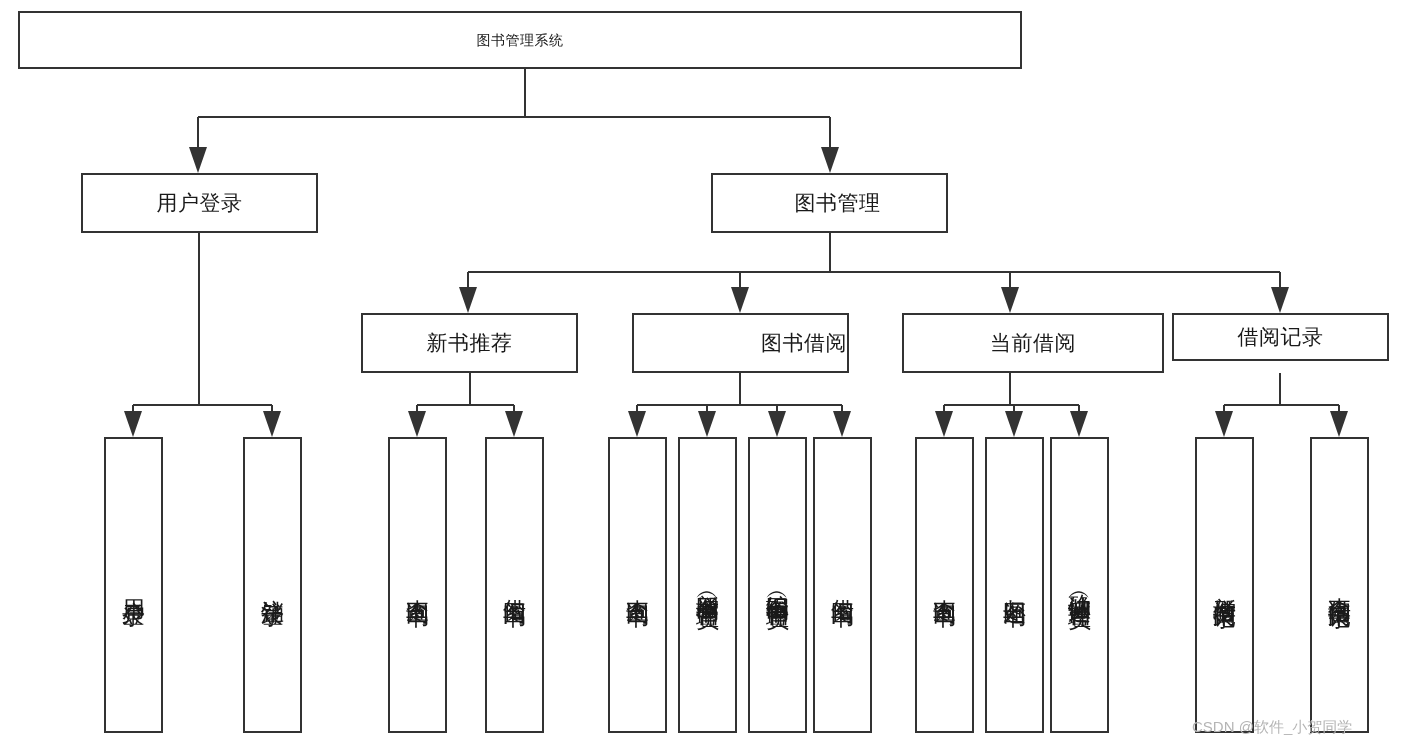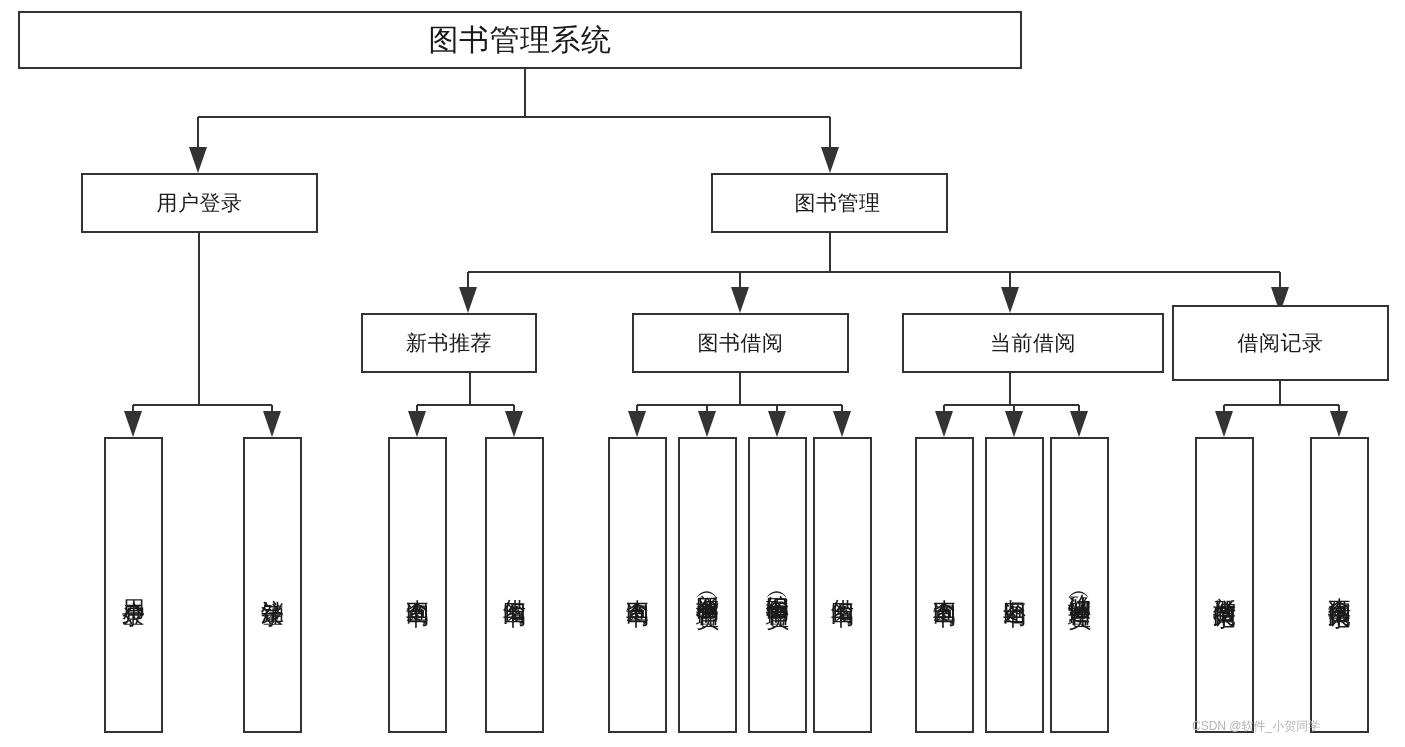--- a/index.html
+++ b/index.html
@@ -43,25 +43,25 @@
   .node.horiz .label {
     writing-mode: horizontal-tb;
     font-size: 21px;
   }
   .node.vert .label {
     writing-mode: vertical-rl;
     text-orientation: upright;
     font-size: 23px;
     letter-spacing: 2px;
   }
-  .node.root .label { font-size: 30px; }
+  .node.root .label { font-size: 14px; }
   #watermark {
     position: absolute;
     color: #b5b5b5;
-    font-size: 12px;
+    font-size: 15px;
     white-space: nowrap;
     user-select: none;
     font-family: "Liberation Sans", "DejaVu Sans", sans-serif;
   }
 </style>
 </head>
 <body>
 
 <div id="canvas">
 
@@ -123,30 +123,30 @@
   <div id="nodes">
       <div class="node horiz root" style="left: 18px; top: 11px; width: 1004px; height: 58px; border-color: rgb(51, 51, 51); background: rgb(255, 255, 255);">
         <span class="label" style="color: rgb(26, 26, 26);">图书管理系统</span>
       </div>
       <div class="node horiz" style="left: 81px; top: 173px; width: 237px; height: 60px; border-color: rgb(51, 51, 51); background: rgb(255, 255, 255);">
         <span class="label" style="color: rgb(26, 26, 26);">用户登录</span>
       </div>
       <div class="node horiz" style="left: 711px; top: 173px; width: 237px; height: 60px; border-color: rgb(51, 51, 51); background: rgb(255, 255, 255); padding-left: 16px;">
         <span class="label" style="color: rgb(26, 26, 26);">图书管理</span>
       </div>
-      <div class="node horiz" style="left: 361px; top: 313px; width: 176px; height: 60px; border-color: rgb(51, 51, 51); background: rgb(255, 255, 255);">
+      <div class="node horiz" style="left: 361px; top: 313px; width: 217px; height: 60px; border-color: rgb(51, 51, 51); background: rgb(255, 255, 255);">
         <span class="label" style="color: rgb(26, 26, 26);">新书推荐</span>
       </div>
-      <div class="node horiz" style="left: 632px; top: 313px; width: 217px; height: 60px; border-color: rgb(51, 51, 51); background: rgb(255, 255, 255);">
+      <div class="node horiz" style="left: 632px; top: 313px; width: 217px; height: 60px; border-color: rgb(51, 51, 51); background: rgb(255, 255, 255); justify-content: flex-end;">
         <span class="label" style="color: rgb(26, 26, 26);">图书借阅</span>
       </div>
       <div class="node horiz" style="left: 902px; top: 313px; width: 262px; height: 60px; border-color: rgb(51, 51, 51); background: rgb(255, 255, 255);">
         <span class="label" style="color: rgb(26, 26, 26);">当前借阅</span>
       </div>
-      <div class="node horiz" style="left: 1172px; top: 305px; width: 217px; height: 76px; border-color: rgb(51, 51, 51); background: rgb(255, 255, 255);">
+      <div class="node horiz" style="left: 1172px; top: 313px; width: 217px; height: 48px; border-color: rgb(51, 51, 51); background: rgb(255, 255, 255);">
         <span class="label" style="color: rgb(26, 26, 26);">借阅记录</span>
       </div>
       <div class="node vert" style="left: 104px; top: 437px; width: 59px; height: 296px; border-color: rgb(51, 51, 51); background: rgb(255, 255, 255);">
         <span class="label" style="color: rgb(26, 26, 26);">用户登录</span>
       </div>
       <div class="node vert" style="left: 243px; top: 437px; width: 59px; height: 296px; border-color: rgb(51, 51, 51); background: rgb(255, 255, 255);">
         <span class="label" style="color: rgb(26, 26, 26);">注销登录</span>
       </div>
       <div class="node vert" style="left: 388px; top: 437px; width: 59px; height: 296px; border-color: rgb(51, 51, 51); background: rgb(255, 255, 255);">
         <span class="label" style="color: rgb(26, 26, 26);">查询图书</span>

